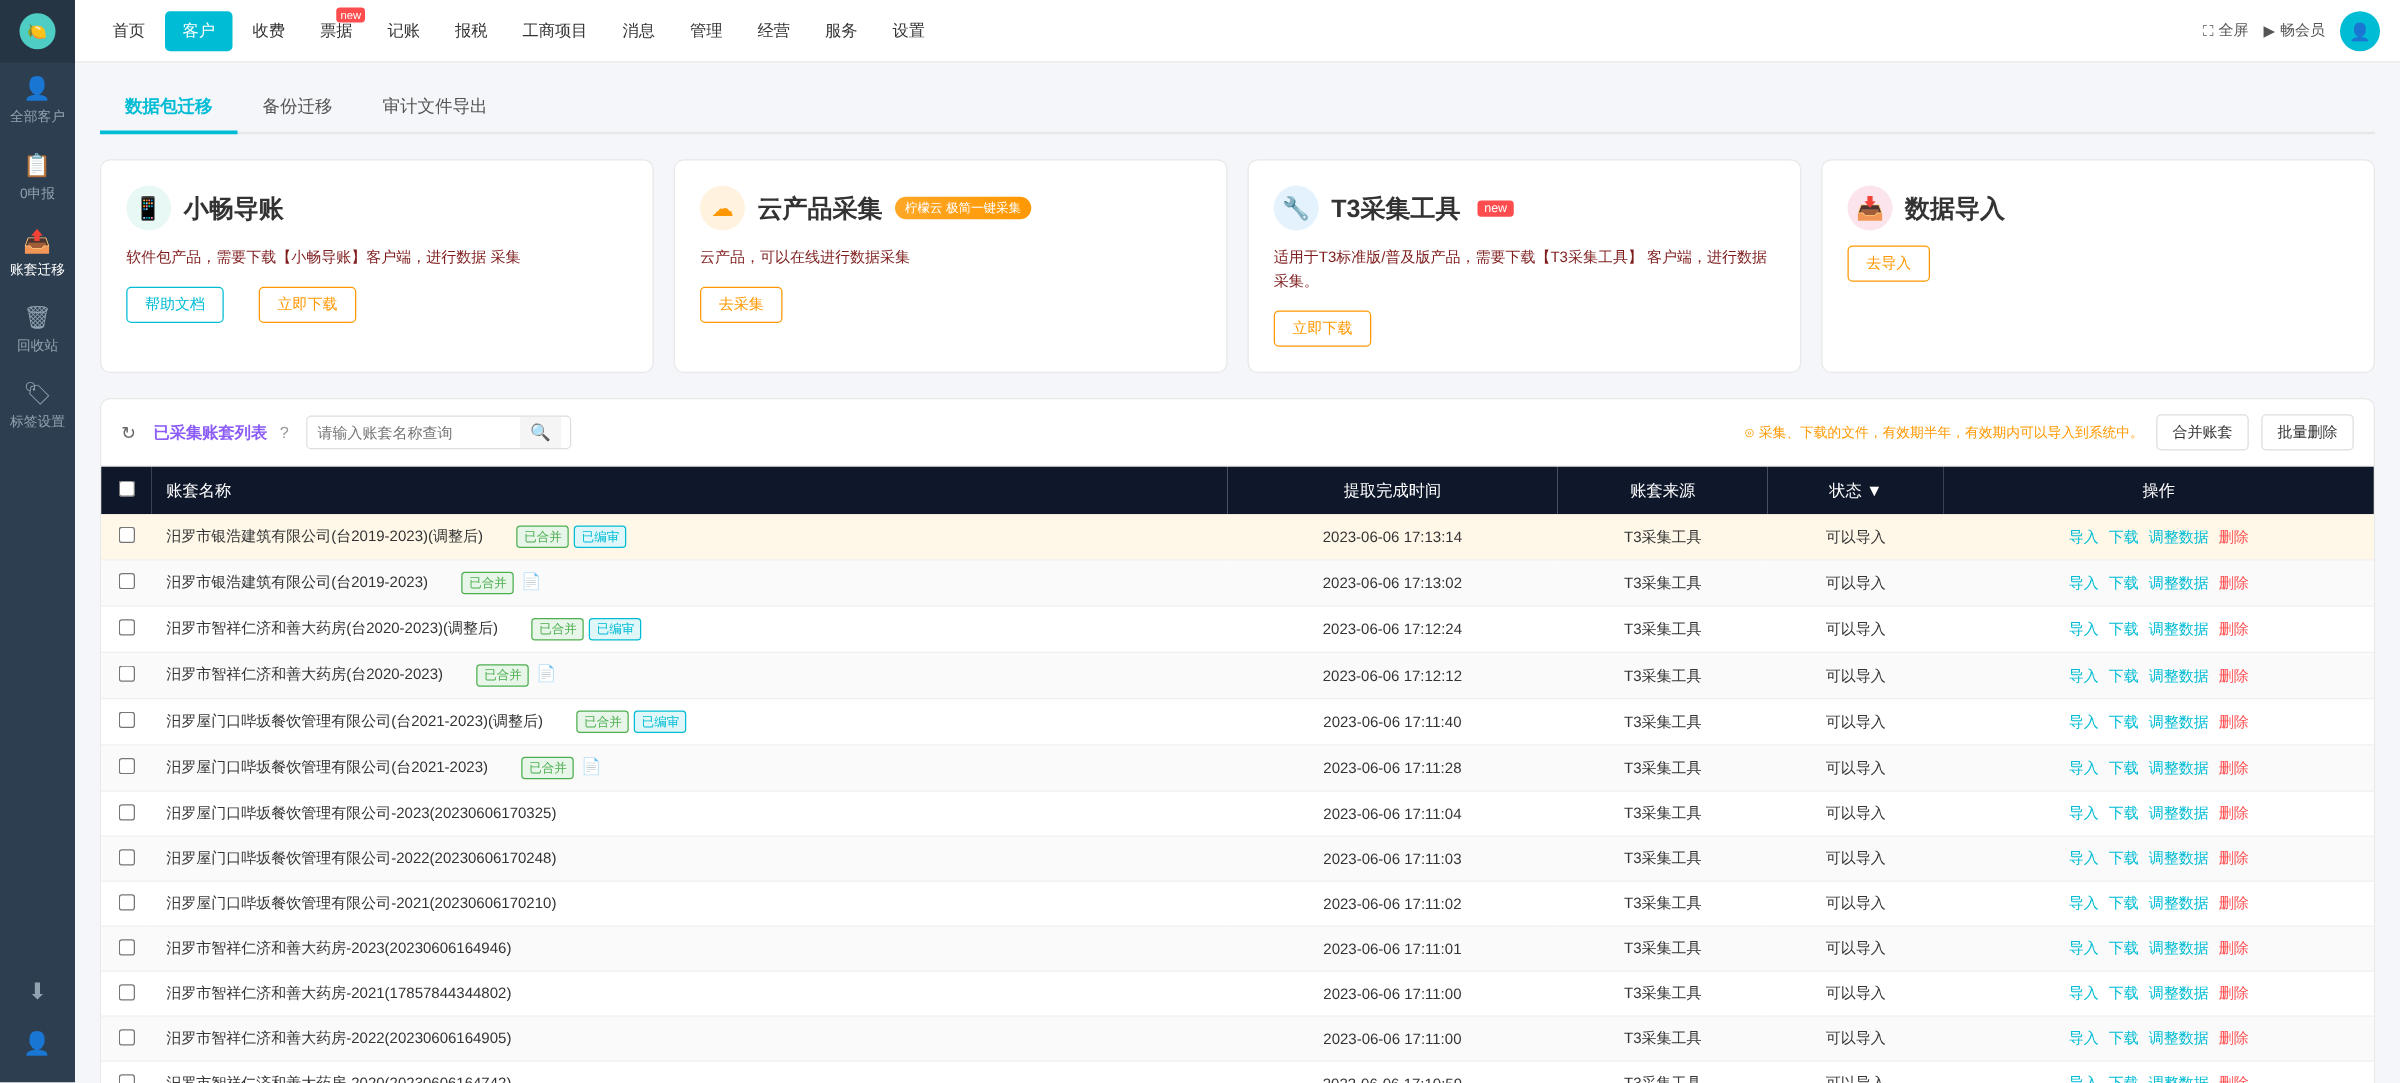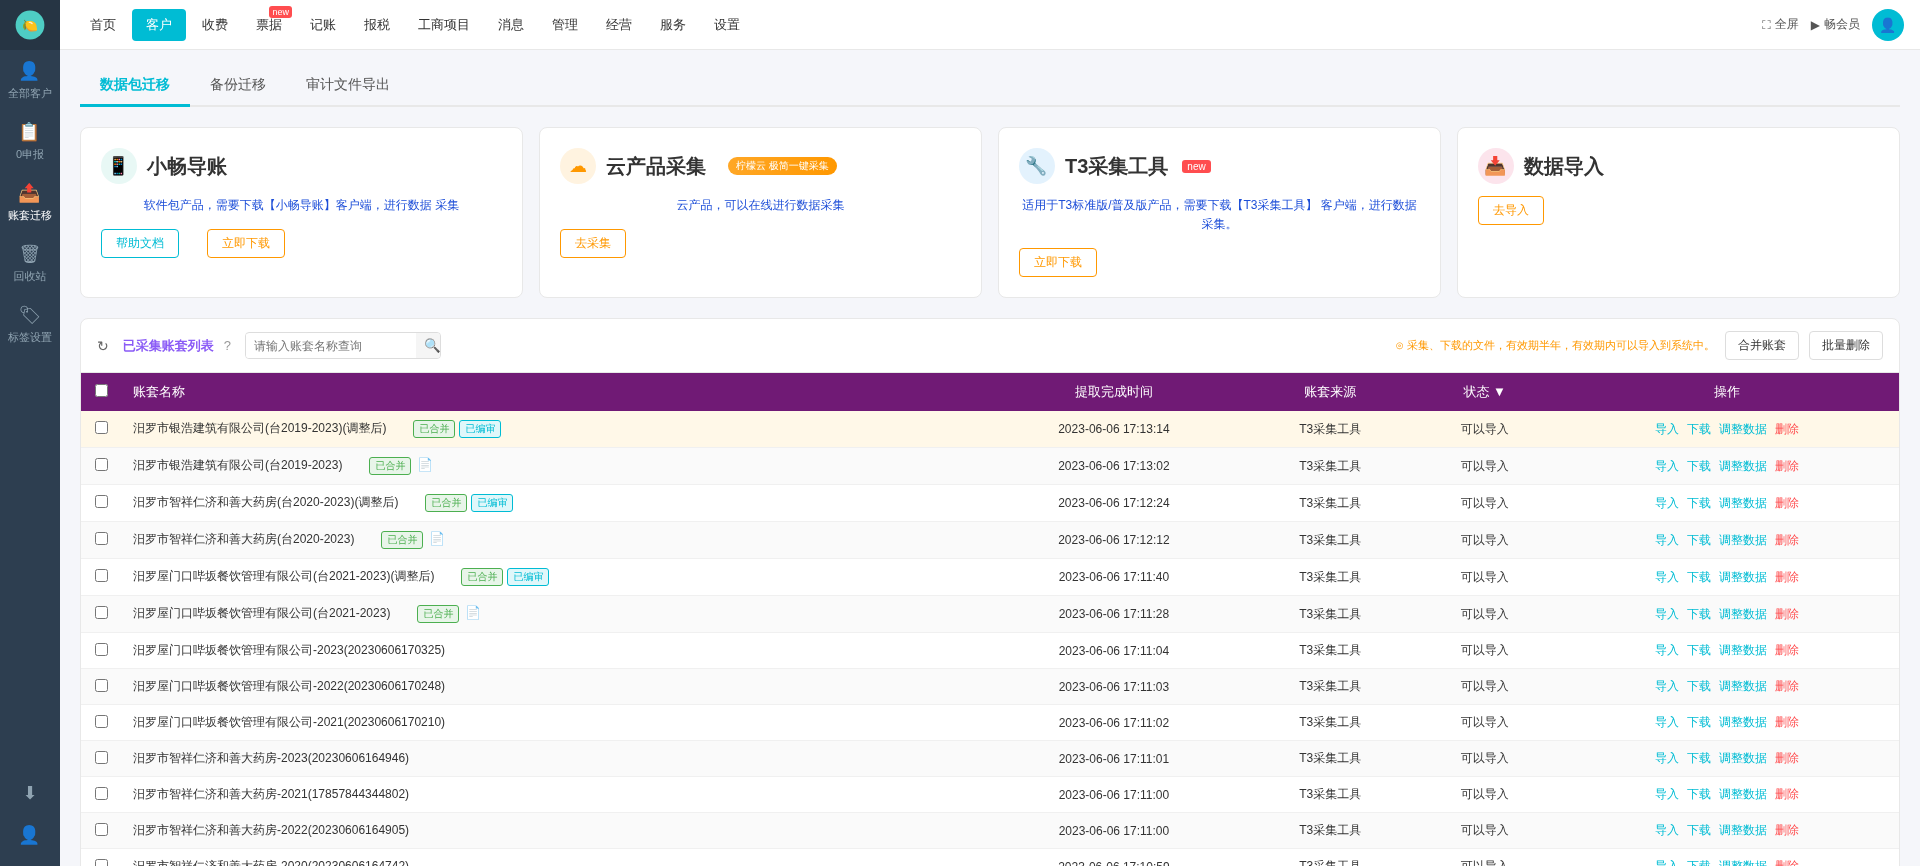--- a/index.html
+++ b/index.html
@@ -196,28 +196,27 @@
       padding: 1px 5px;
       border-radius: 3px;
       margin-left: 4px;
     }
     .card-badge-collect {
       background: linear-gradient(90deg, #ffa726, #ff9800);
       color: #fff;
       font-size: 10px;
       padding: 2px 8px;
       border-radius: 10px;
-      margin-left: 12px;
+      margin-left: 0;
     }
     .card-desc {
-      color: #1d4ed8;
+      color: #7f1d1d;
       font-size: 12px;
       line-height: 1.6;
       margin-bottom: 14px;
-      text-align: center;
     }
     .card-actions {
       display: flex;
       gap: 28px;
     }
     .btn-outline {
       border: 1px solid #ff9800;
       color: #ff9800;
       background: #fff;
       padding: 5px 14px;
@@ -247,21 +246,21 @@
       font-size: 13px;
       color: #8b5cf6;
       font-weight: bold;
     }
     .search-box {
       display: flex;
       align-items: center;
       border: 1px solid #ddd;
       border-radius: 4px;
       overflow: hidden;
-      width: 196px;
+      width: 212px;
     }
     .search-box input {
       border: none;
       outline: none;
       padding: 5px 8px;
       font-size: 12px;
       width: 170px;
       color: #333;
     }
     .search-box .search-btn {
@@ -295,21 +294,21 @@
       font-size: 12px;
       color: #333;
     }
 
     
     .data-table {
       width: 100%;
       border-collapse: collapse;
     }
     .data-table thead tr {
-      background: #701a75;
+      background: #0f172a;
       color: #fff;
     }
     .data-table thead th {
       padding: 10px 12px;
       font-size: 13px;
       font-weight: normal;
       text-align: center;
     }
     .data-table thead th:first-child {
       width: 40px;

